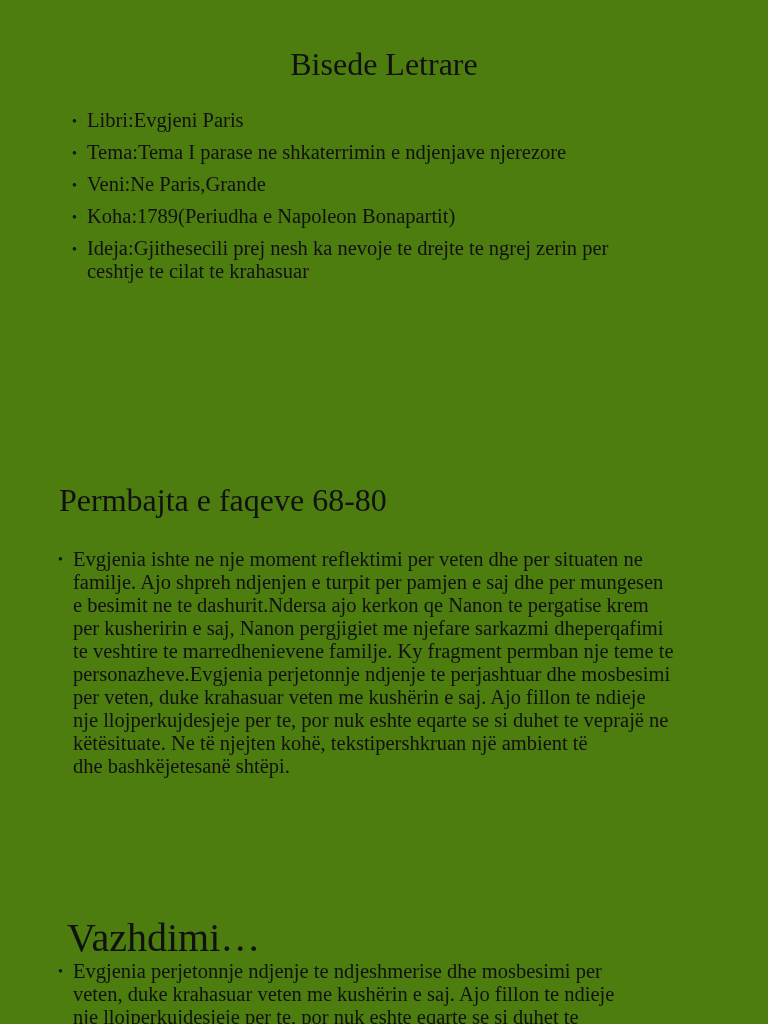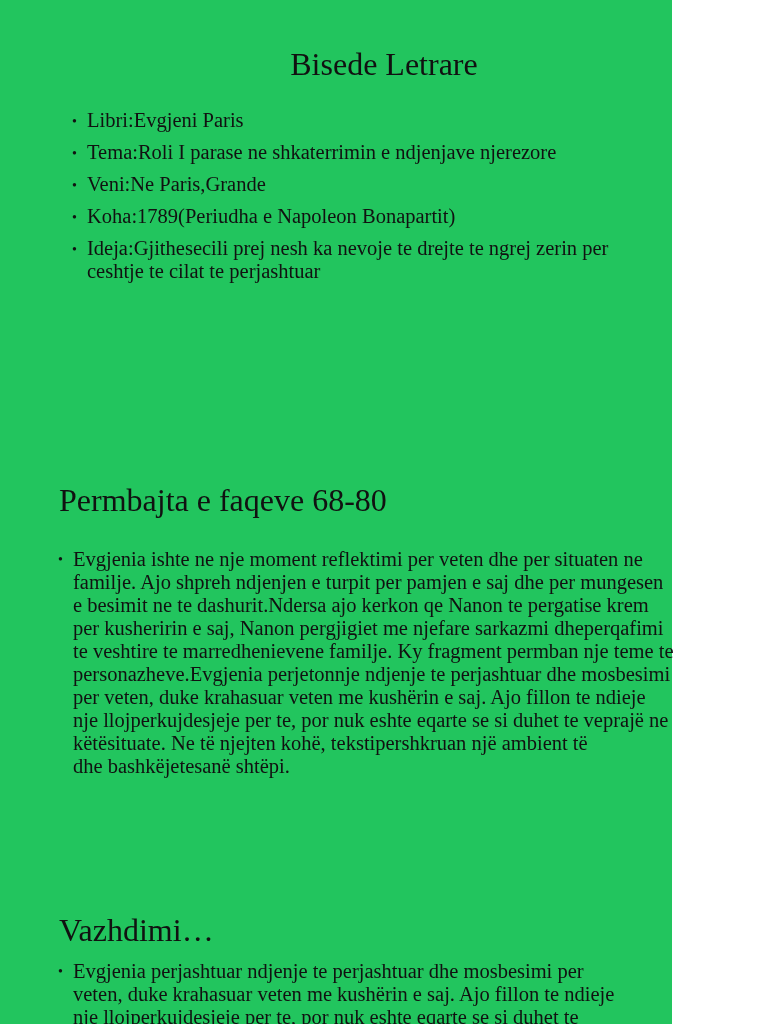--- a/index.html
+++ b/index.html
@@ -11,22 +11,22 @@
       width: 768px;
       height: 1024px;
       overflow: hidden;
       position: relative;
       font-family: "Liberation Serif", "DejaVu Serif", serif;
       color: #111111;
     }
     .slide {
       position: absolute;
       left: 0;
-      width: 672px;
-      background: #22c55e;
+      width: 768px;
+      background: #4d7c0f;
     }
     .slide-1 { top: 0; height: 440px; }
     .slide-2 { top: 440px; height: 440px; }
     .slide-3 { top: 880px; height: 144px; overflow: hidden; }
 
     .title-center {
       position: absolute;
       top: 44px;
       left: 0;
       width: 768px;
@@ -42,24 +42,24 @@
       left: 59px;
       font-size: 32px;
       line-height: 40px;
       font-weight: normal;
       margin: 0;
     }
     .title-left {
       position: absolute;
       top: 30px;
       left: 59px;
-      font-size: 32px;
+      font-size: 40px;
       line-height: 40px;
       font-weight: normal;
-      margin: 0;
+      margin: 8px;
     }
 
     ul.bullets {
       list-style: none;
       margin: 0;
       padding: 0;
       position: absolute;
     }
     ul.bullets li {
       position: relative;
@@ -98,34 +98,34 @@
 
 <section class="slide slide-1">
   <h1 class="title-center">Bisede Letrare</h1>
   <ul class="bullets">
     <li>
       <span class="bullet">•</span>
       <span class="para-line">Libri:Evgjeni Paris</span>
     </li>
     <li>
       <span class="bullet">•</span>
-      <span class="para-line">Tema:Roli I parase ne shkaterrimin e ndjenjave njerezore</span>
+      <span class="para-line">Tema:Tema I parase ne shkaterrimin e ndjenjave njerezore</span>
     </li>
     <li>
       <span class="bullet">•</span>
       <span class="para-line">Veni:Ne Paris,Grande</span>
     </li>
     <li>
       <span class="bullet">•</span>
       <span class="para-line">Koha:1789(Periudha e Napoleon Bonapartit)</span>
     </li>
     <li>
       <span class="bullet">•</span>
       <span class="para-line">Ideja:Gjithesecili prej nesh ka nevoje te drejte te ngrej zerin per</span>
-      <span class="para-line">ceshtje te cilat te perjashtuar</span>
+      <span class="para-line">ceshtje te cilat te krahasuar</span>
     </li>
   </ul>
 </section>
 
 <section class="slide slide-2">
   <h1 class="title-left-bold">Permbajta e faqeve 68-80</h1>
   <ul class="bullets">
     <li>
       <span class="bullet">•</span>
       <span class="para-line">Evgjenia ishte ne nje moment reflektimi per veten dhe per situaten ne</span>
@@ -140,18 +140,18 @@
       <span class="para-line">dhe bashkëjetesanë shtëpi.</span>
     </li>
   </ul>
 </section>
 
 <section class="slide slide-3">
   <h1 class="title-left">Vazhdimi…</h1>
   <ul class="bullets">
     <li>
       <span class="bullet">•</span>
-      <span class="para-line">Evgjenia perjashtuar ndjenje te perjashtuar dhe mosbesimi per</span>
+      <span class="para-line">Evgjenia perjetonnje ndjenje te ndjeshmerise dhe mosbesimi per</span>
       <span class="para-line">veten, duke krahasuar veten me kushërin e saj. Ajo fillon te ndieje</span>
       <span class="para-line">nje llojperkujdesjeje per te, por nuk eshte eqarte se si duhet te</span>
     </li>
   </ul>
 </section>
 
 </body></html>

